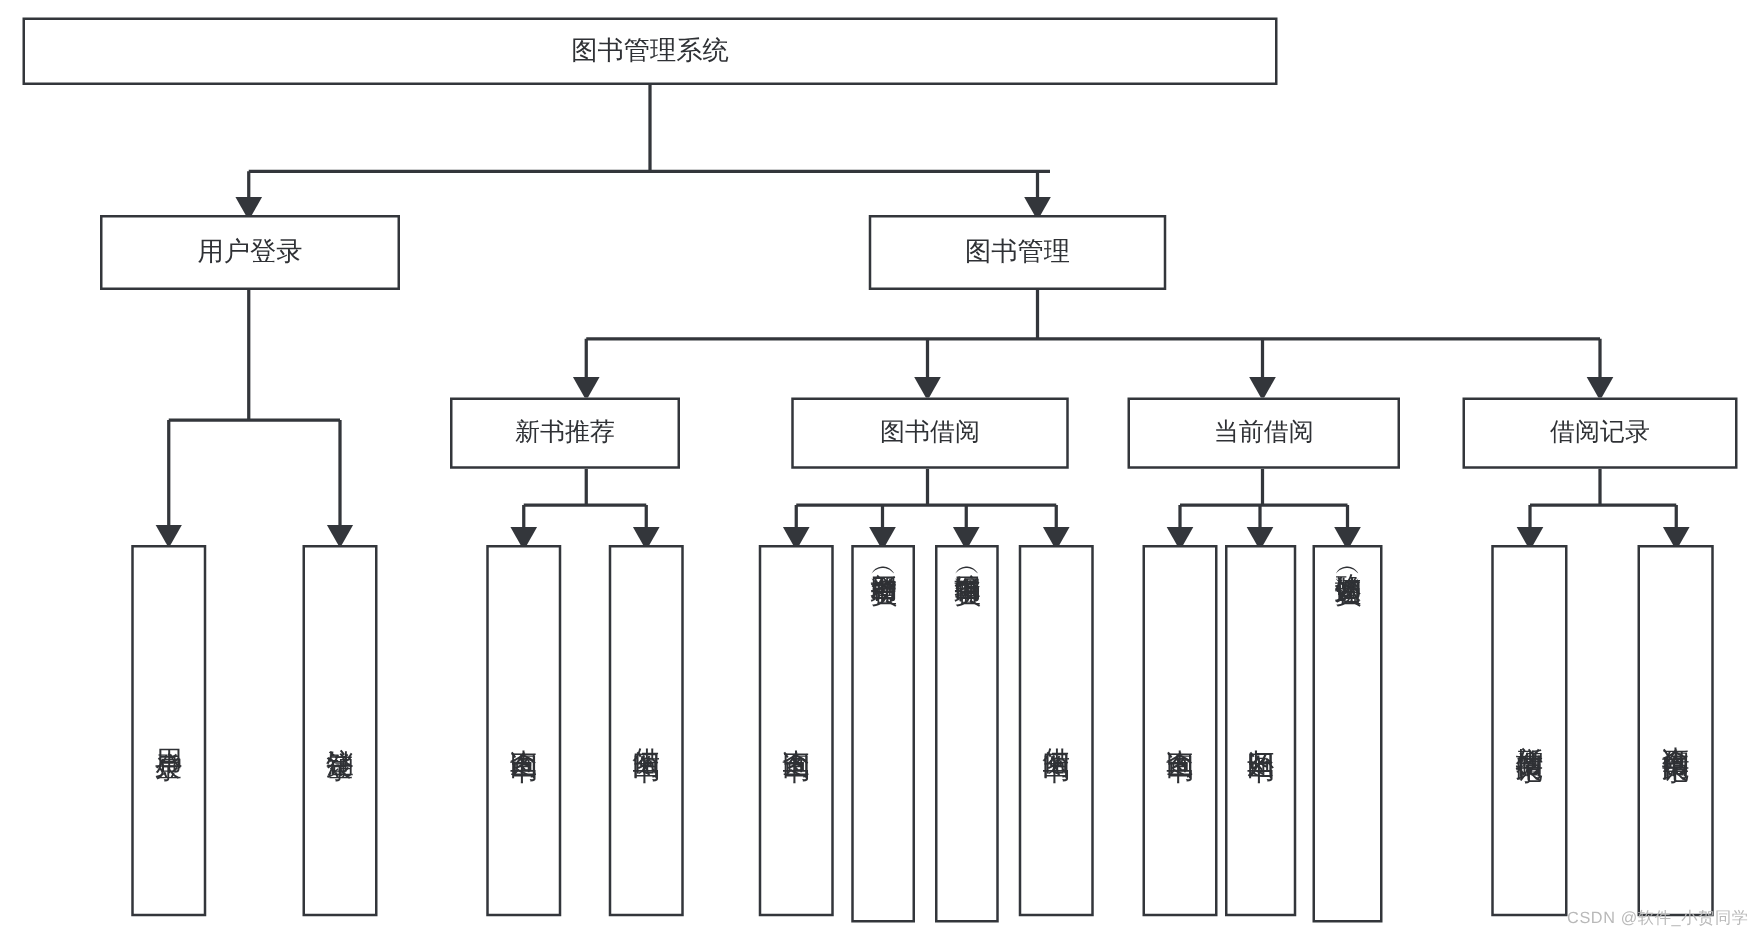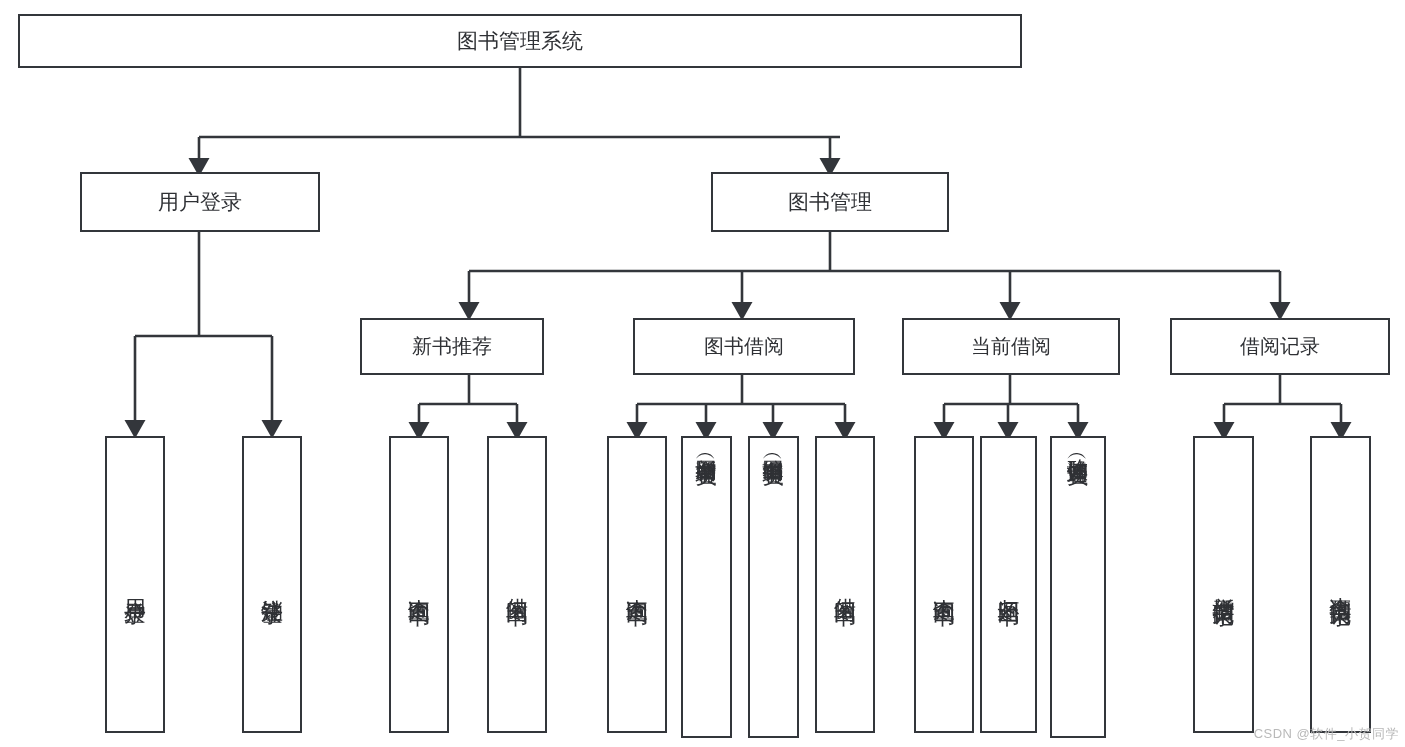--- a/index.html
+++ b/index.html
@@ -138,21 +138,21 @@
   </svg>
 
   <div class="node root" style="left:18px; top:14px; width:1004px; height:54px;">
     <span class="node-label">图书管理系统</span>
   </div>
 
   <div class="node level1" style="left:80px; top:172px; width:240px; height:60px;">
     <span class="node-label">用户登录</span>
   </div>
 
-  <div class="node level1" style="left:711px; top:172px; width:238px; height:60px;">
+  <div class="node level1" style="left:695px; top:172px; width:238px; height:60px;">
     <span class="node-label">图书管理</span>
   </div>
 
   <div class="node level2" style="left:360px; top:318px; width:184px; height:57px;">
     <span class="node-label">新书推荐</span>
   </div>
 
   <div class="node level2" style="left:633px; top:318px; width:222px; height:57px;">
     <span class="node-label">图书借阅</span>
   </div>

